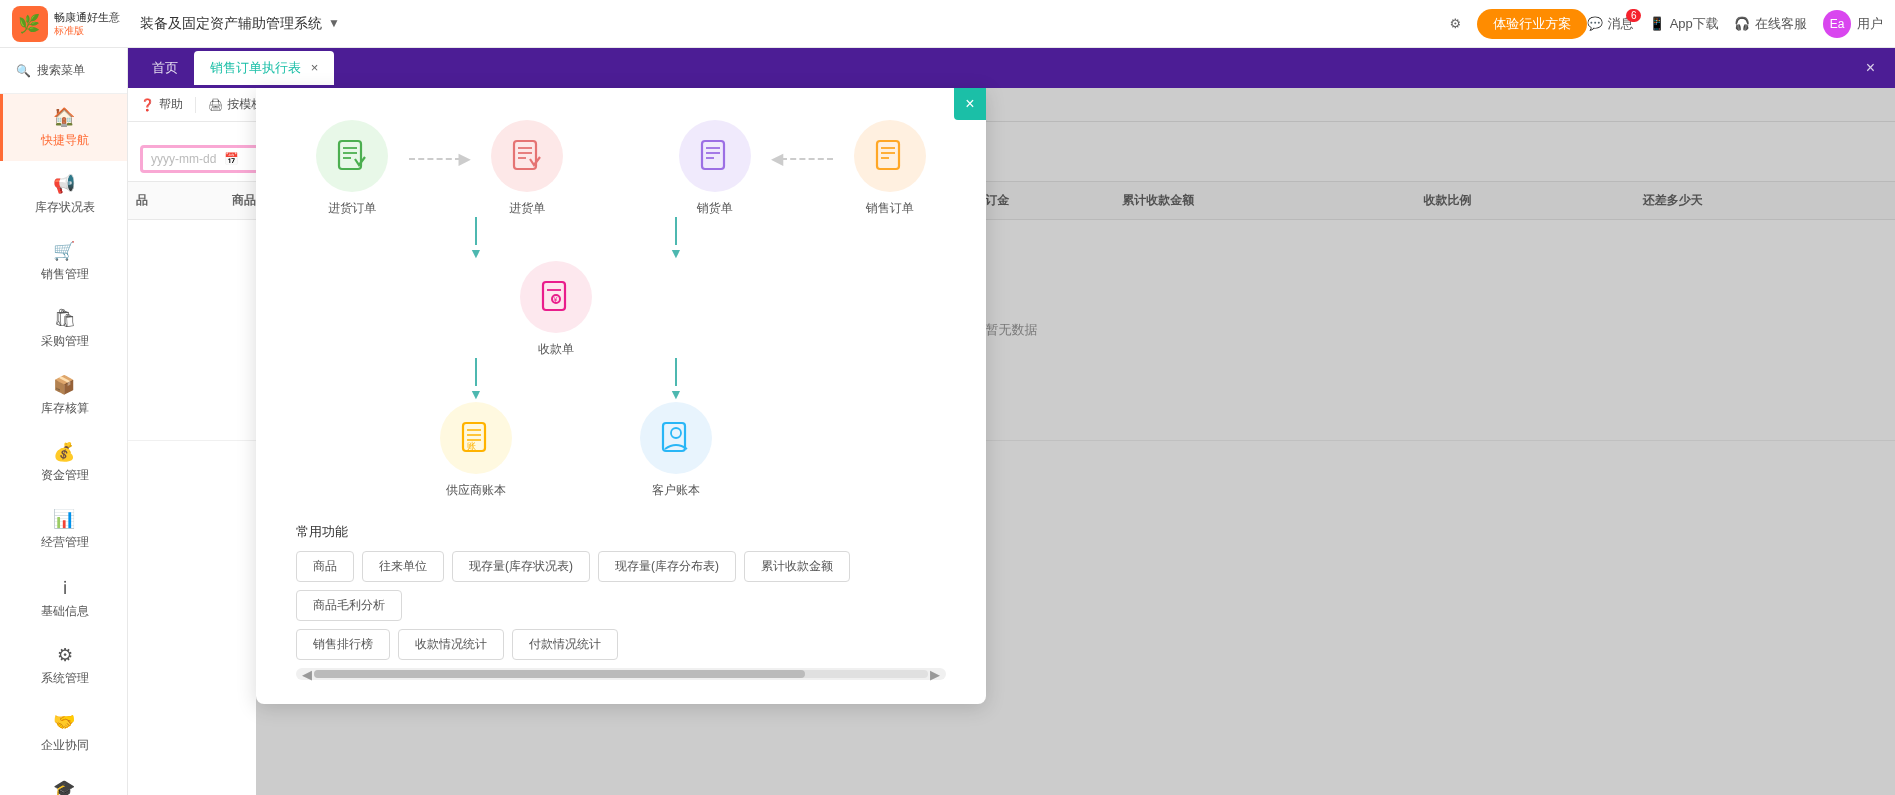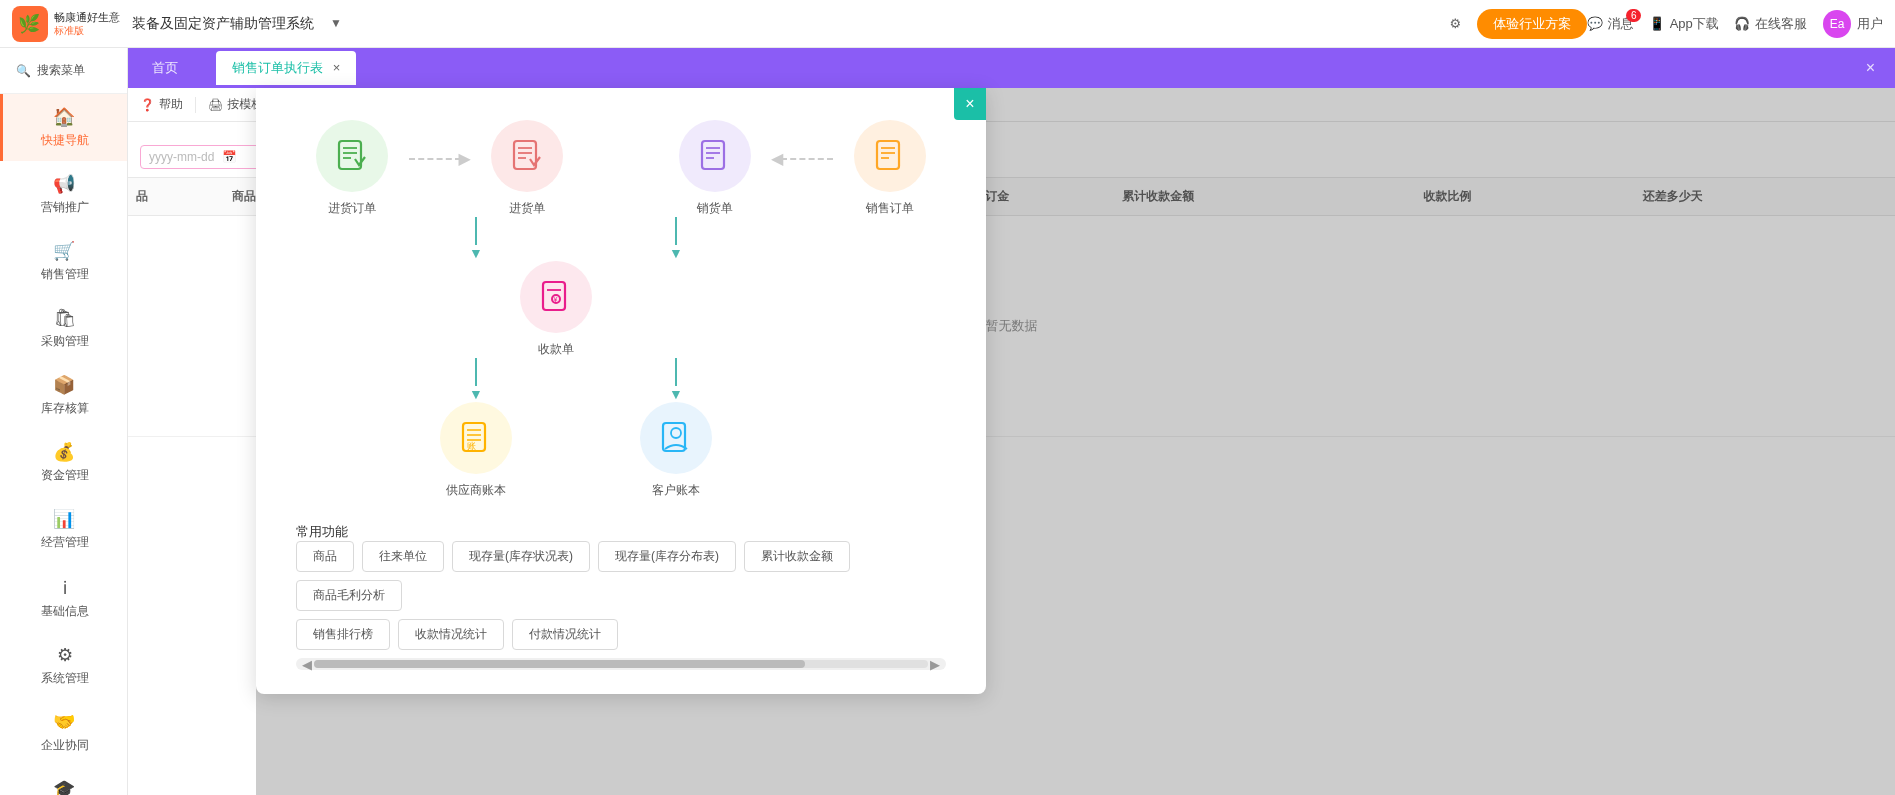--- a/index.html
+++ b/index.html
@@ -9,48 +9,48 @@
     .app-container { display: flex; flex-direction: column; height: 795px; width: 1895px; }
     .top-bar { height: 48px; background: #fff; display: flex; align-items: center; padding: 0 12px; border-bottom: 1px solid #e8e8e8; flex-shrink: 0; }
     .main-area { display: flex; flex: 1; overflow: hidden; }
     .sidebar { width: 128px; background: #fff; border-right: 1px solid #e8e8e8; flex-shrink: 0; display: flex; flex-direction: column; }
     .content-area { flex: 1; display: flex; flex-direction: column; overflow: hidden; }
 
     
     .logo-area { display: flex; align-items: center; gap: 6px; width: 120px; }
     .logo-icon { width: 36px; height: 36px; background: #ff6b35; border-radius: 8px; display: flex; align-items: center; justify-content: center; color: #fff; font-size: 18px; font-weight: bold; }
     .logo-text { font-size: 11px; color: #333; line-height: 1.3; }
-    .system-title { display: flex; align-items: center; gap: 16px; margin-left: 0; flex: 1; font-family: Liberation Serif, serif; }
+    .system-title { display: flex; align-items: center; gap: 6px; margin-left: 8px; flex: 1; font-family: Liberation Serif, serif; }
     .system-title-text { font-size: 14px; color: #333; }
     .dropdown-btn { color: #666; cursor: pointer; font-size: 12px; }
     .settings-icon { width: 28px; height: 28px; display: flex; align-items: center; justify-content: center; cursor: pointer; color: #666; margin-left: 4px; }
     .trial-btn { background: #ff8c00; color: #fff; border: none; border-radius: 16px; padding: 6px 16px; cursor: pointer; font-size: 13px; margin-left: 8px; }
     .top-bar-right { display: flex; align-items: center; gap: 16px; margin-left: auto; }
     .top-bar-btn { display: flex; align-items: center; gap: 4px; color: #555; cursor: pointer; font-size: 13px; position: relative; }
     .badge { background: #f5222d; color: #fff; border-radius: 10px; padding: 1px 5px; font-size: 10px; position: absolute; top: -6px; right: -8px; }
     .user-avatar { width: 28px; height: 28px; background: #d946ef; border-radius: 50%; display: flex; align-items: center; justify-content: center; color: #fff; font-size: 12px; }
 
     
-    .tab-bar { height: 40px; background: #8b5cf6; display: flex; align-items: center; padding: 0 8px; gap: 22px; }
+    .tab-bar { height: 40px; background: #4c1d95; display: flex; align-items: center; padding: 0 8px; }
     .tab-item { padding: 8px 16px; cursor: pointer; color: rgba(255,255,255,0.85); font-size: 13px; border-radius: 4px 4px 0 0; }
     .tab-item.active { background: #fff; color: #1bbfa7; font-weight: 500; }
     .tab-item .tab-close { margin-left: 6px; color: #666; }
     .tab-close-btn { margin-left: auto; color: rgba(255,255,255,0.8); padding: 4px 12px; cursor: pointer; font-size: 16px; }
 
     
     .sidebar-search { padding: 8px; border-bottom: 1px solid #f0f0f0; }
     .sidebar-search-btn { display: flex; align-items: center; gap: 6px; padding: 6px 8px; cursor: pointer; color: #555; font-size: 12px; }
     .sidebar-item { display: flex; flex-direction: column; align-items: center; padding: 12px 4px; cursor: pointer; color: #555; font-size: 12px; border-left: 3px solid transparent; }
     .sidebar-item.active { color: #ff6b35; background: #fff3ed; border-left-color: #ff6b35; }
     .sidebar-item .s-icon { font-size: 18px; margin-bottom: 4px; }
     .page-toolbar { background: #fff; padding: 8px 12px; display: flex; align-items: center; gap: 12px; border-bottom: 1px solid #e8e8e8; }
     .toolbar-btn { display: flex; align-items: center; gap: 4px; color: #555; font-size: 12px; cursor: pointer; }
     .toolbar-sep { width: 1px; height: 16px; background: #e8e8e8; }
     .filter-row { background: #fff; padding: 8px 12px; display: flex; align-items: center; gap: 8px; border-bottom: 1px solid #e8e8e8; }
-    .date-input { border: 1px solid #f9a8d4; border-radius: 4px; padding: 4px 8px; font-size: 12px; color: #bbb; width: 120px; display: flex; align-items: center; gap: 4px; margin-top: 15px; }
+    .date-input { border: 3px solid #f9a8d4; border-radius: 4px; padding: 4px 8px; font-size: 12px; color: #bbb; width: 120px; display: flex; align-items: center; gap: 4px; margin-top: 15px; }
     .status-select { border: 1px solid #d9d9d9; border-radius: 4px; padding: 4px 80px 4px 8px; font-size: 12px; color: #333; }
     .query-btn { background: #ff6b35; color: #fff; border: none; border-radius: 4px; padding: 5px 16px; cursor: pointer; font-size: 13px; }
     .set-btn { background: #fff; color: #ff6b35; border: 1px solid #ff6b35; border-radius: 4px; padding: 5px 10px; cursor: pointer; font-size: 12px; }
     .more-conditions { color: #666; font-size: 12px; cursor: pointer; padding: 4px 8px; border: 1px solid #e8e8e8; border-radius: 4px; }
 
     
     .table-container { flex: 1; overflow: auto; background: #fff; }
     .data-table { width: 100%; border-collapse: collapse; }
     .data-table th { background: #fafafa; padding: 10px 8px; text-align: left; font-size: 12px; color: #666; border-bottom: 1px solid #e8e8e8; white-space: nowrap; }
     .data-table td { padding: 10px 8px; font-size: 12px; border-bottom: 1px solid #f0f0f0; }
@@ -67,21 +67,21 @@
     .wf-green { background: #e8f8e8; }
     .wf-red { background: #fde8e8; }
     .wf-purple { background: #f0eafc; }
     .wf-orange { background: #fff0e0; }
     .wf-teal { background: #e0f7f4; }
     .wf-pink { background: #fde8ee; }
     .wf-yellow { background: #fff9e0; }
     .wf-blue { background: #e8f4fd; }
 
     
-    .common-func-title { font-size: 13px; color: #333; font-weight: 500; }
+    .common-func-title { font-size: 13px; color: #333; font-weight: 500; margin-bottom: 10px; }
     .func-buttons { display: flex; flex-wrap: wrap; gap: 8px; margin-bottom: 8px; }
     .func-btn { border: 1px solid #d9d9d9; border-radius: 4px; padding: 6px 16px; font-size: 12px; color: #555; background: #fff; cursor: pointer; }
 
     
     .modal-scroll { margin-top: 8px; height: 12px; background: #f0f0f0; border-radius: 6px; display: flex; align-items: center; padding: 0 4px; }
     .modal-scroll-track { flex: 1; height: 8px; background: #e0e0e0; border-radius: 4px; position: relative; }
     .modal-scroll-thumb { height: 8px; background: #bbb; border-radius: 4px; width: 80%; }
     .modal-scroll-arrow { color: #999; cursor: pointer; padding: 0 2px; }
   </style>
 </head>
@@ -134,21 +134,21 @@
           <span>🔍</span>
           <span>搜索菜单</span>
         </div>
       </div>
       <div class="sidebar-item active">
         <span class="s-icon">🏠</span>
         <span>快捷导航</span>
       </div>
       <div class="sidebar-item">
         <span class="s-icon">📢</span>
-        <span>营销推广</span>
+        <span>库存状况表</span>
       </div>
       <div class="sidebar-item">
         <span class="s-icon">🛒</span>
         <span>销售管理</span>
       </div>
       <div class="sidebar-item">
         <span class="s-icon">🛍</span>
         <span>采购管理</span>
       </div>
       <div class="sidebar-item">

